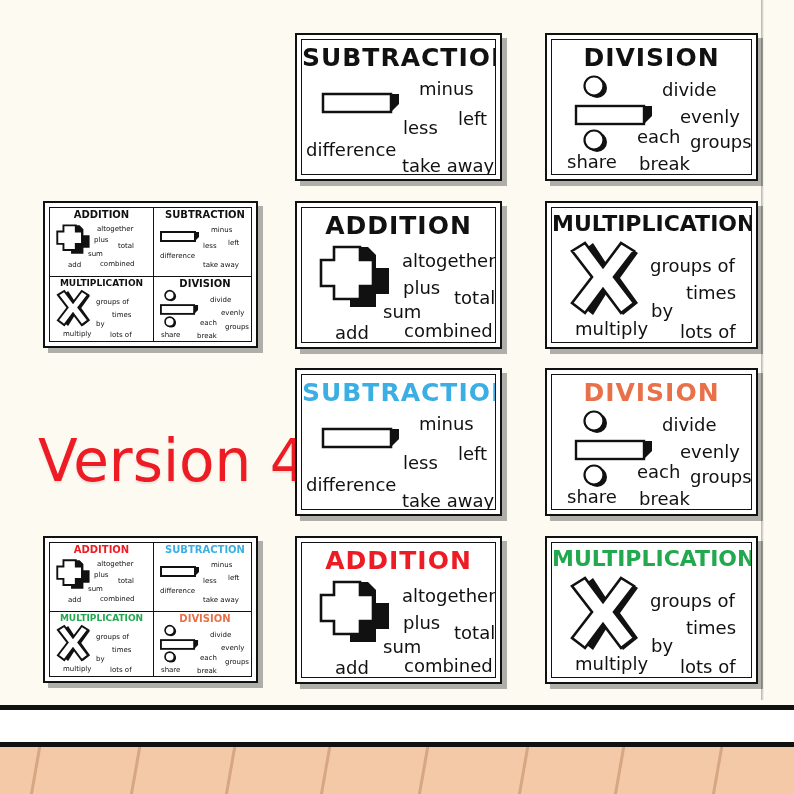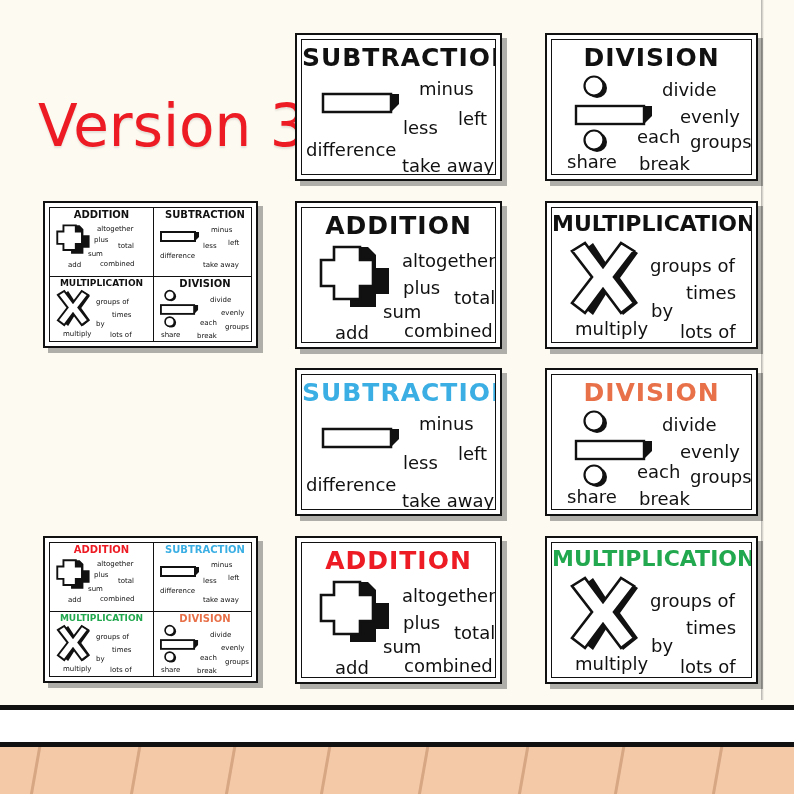--- a/index.html
+++ b/index.html
@@ -81,21 +81,20 @@
     font-size:10px;letter-spacing:0px;color:#111;white-space:nowrap;
   }
   .qtitle.small{font-size:9px;}
   .qw{position:absolute;font-family:"DejaVu Sans", sans-serif;font-size:7px;color:#111;white-space:nowrap;}
 </style>
 </head>
 <body>
 
 <div id="canvas">
 
-  <div class="version" style="left:38px;top:92px;">Version 3</div>
 
   <div class="card" style="left:295px;top:33px;width:207px;height:148px;">
     <div class="inner">
       <div class="title" style="color:#111;">SUBTRACTION</div>
 
       <span class="sym" style="left:13px;top:50px;">
         <svg width="84" height="30" viewBox="0 0 84 30">
           <path d="M8 22 L76 22 L84 14 L84 4 L16 4 L8 12 Z" fill="#111"></path>
           <rect x="8" y="4" width="68" height="18" fill="#fff" stroke="#111" stroke-width="2.5"></rect>
         </svg>
@@ -238,20 +237,21 @@
         <div class="qw" style="left:57px;top:19px;">divide</div>
         <div class="qw" style="left:68px;top:32px;">evenly</div>
         <div class="qw" style="left:47px;top:42px;">each</div>
         <div class="qw" style="left:72px;top:46px;">groups</div>
         <div class="qw" style="left:8px;top:54px;">share</div>
         <div class="qw" style="left:44px;top:55px;">break</div>
       </div>
     </div>
   </div>
 
+  <div class="version" style="left:38px;top:427px;">Version 4</div>
 
   <div class="card" style="left:295px;top:368px;width:207px;height:148px;">
     <div class="inner">
       <div class="title" style="color:#3bafe3;">SUBTRACTION</div>
 
       <span class="sym" style="left:13px;top:50px;">
         <svg width="84" height="30" viewBox="0 0 84 30">
           <path d="M8 22 L76 22 L84 14 L84 4 L16 4 L8 12 Z" fill="#111"></path>
           <rect x="8" y="4" width="68" height="18" fill="#fff" stroke="#111" stroke-width="2.5"></rect>
         </svg>

